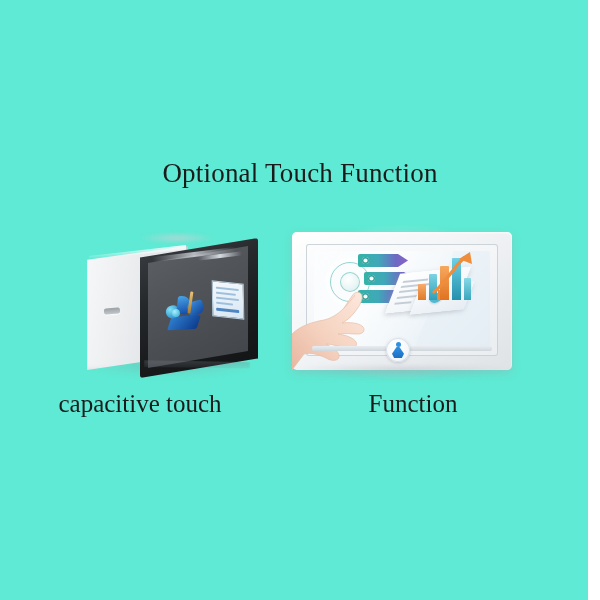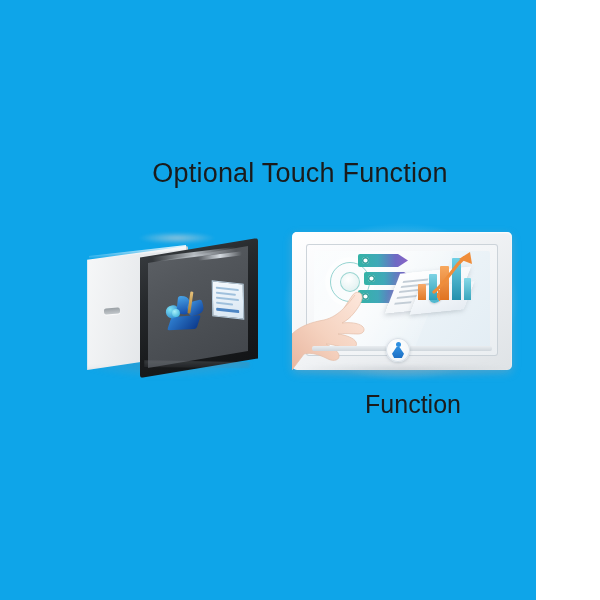--- a/index.html
+++ b/index.html
@@ -3,21 +3,21 @@
 <meta charset="utf-8">
 <style>
   html,body{margin:0;padding:0;}
   body{
     width:600px;height:600px;
     background:#ffffff;
     font-family:"Liberation Sans", sans-serif;
     overflow:hidden;
     position:relative;
   }
-  #stage{position:absolute;inset:0;width:536px;height:600px;background:#0ea5e9;}
+  #stage{position:absolute;inset:0;width:588px;height:600px;background:#5eead4;font-family:Liberation Serif, serif;}
 
   
   .title{
     position:absolute;left:0;top:158px;width:600px;
     text-align:center;
     font-size:27px;
     letter-spacing:.2px;
     color:#1b1b1b;
     font-weight:400;
     white-space:nowrap;
@@ -384,16 +384,17 @@
     <div class="bezel-line"></div>
     <div class="badge">
       <div class="fig">
         <div class="head"></div>
         <div class="body"></div>
       </div>
     </div>
     <div class="bottom-shadow"></div>
   </div>
 
+  <div class="caption cap-left">capacitive touch</div>
 
   <div class="caption cap-right">Function</div>
 
 </div>
 
 </body></html>

